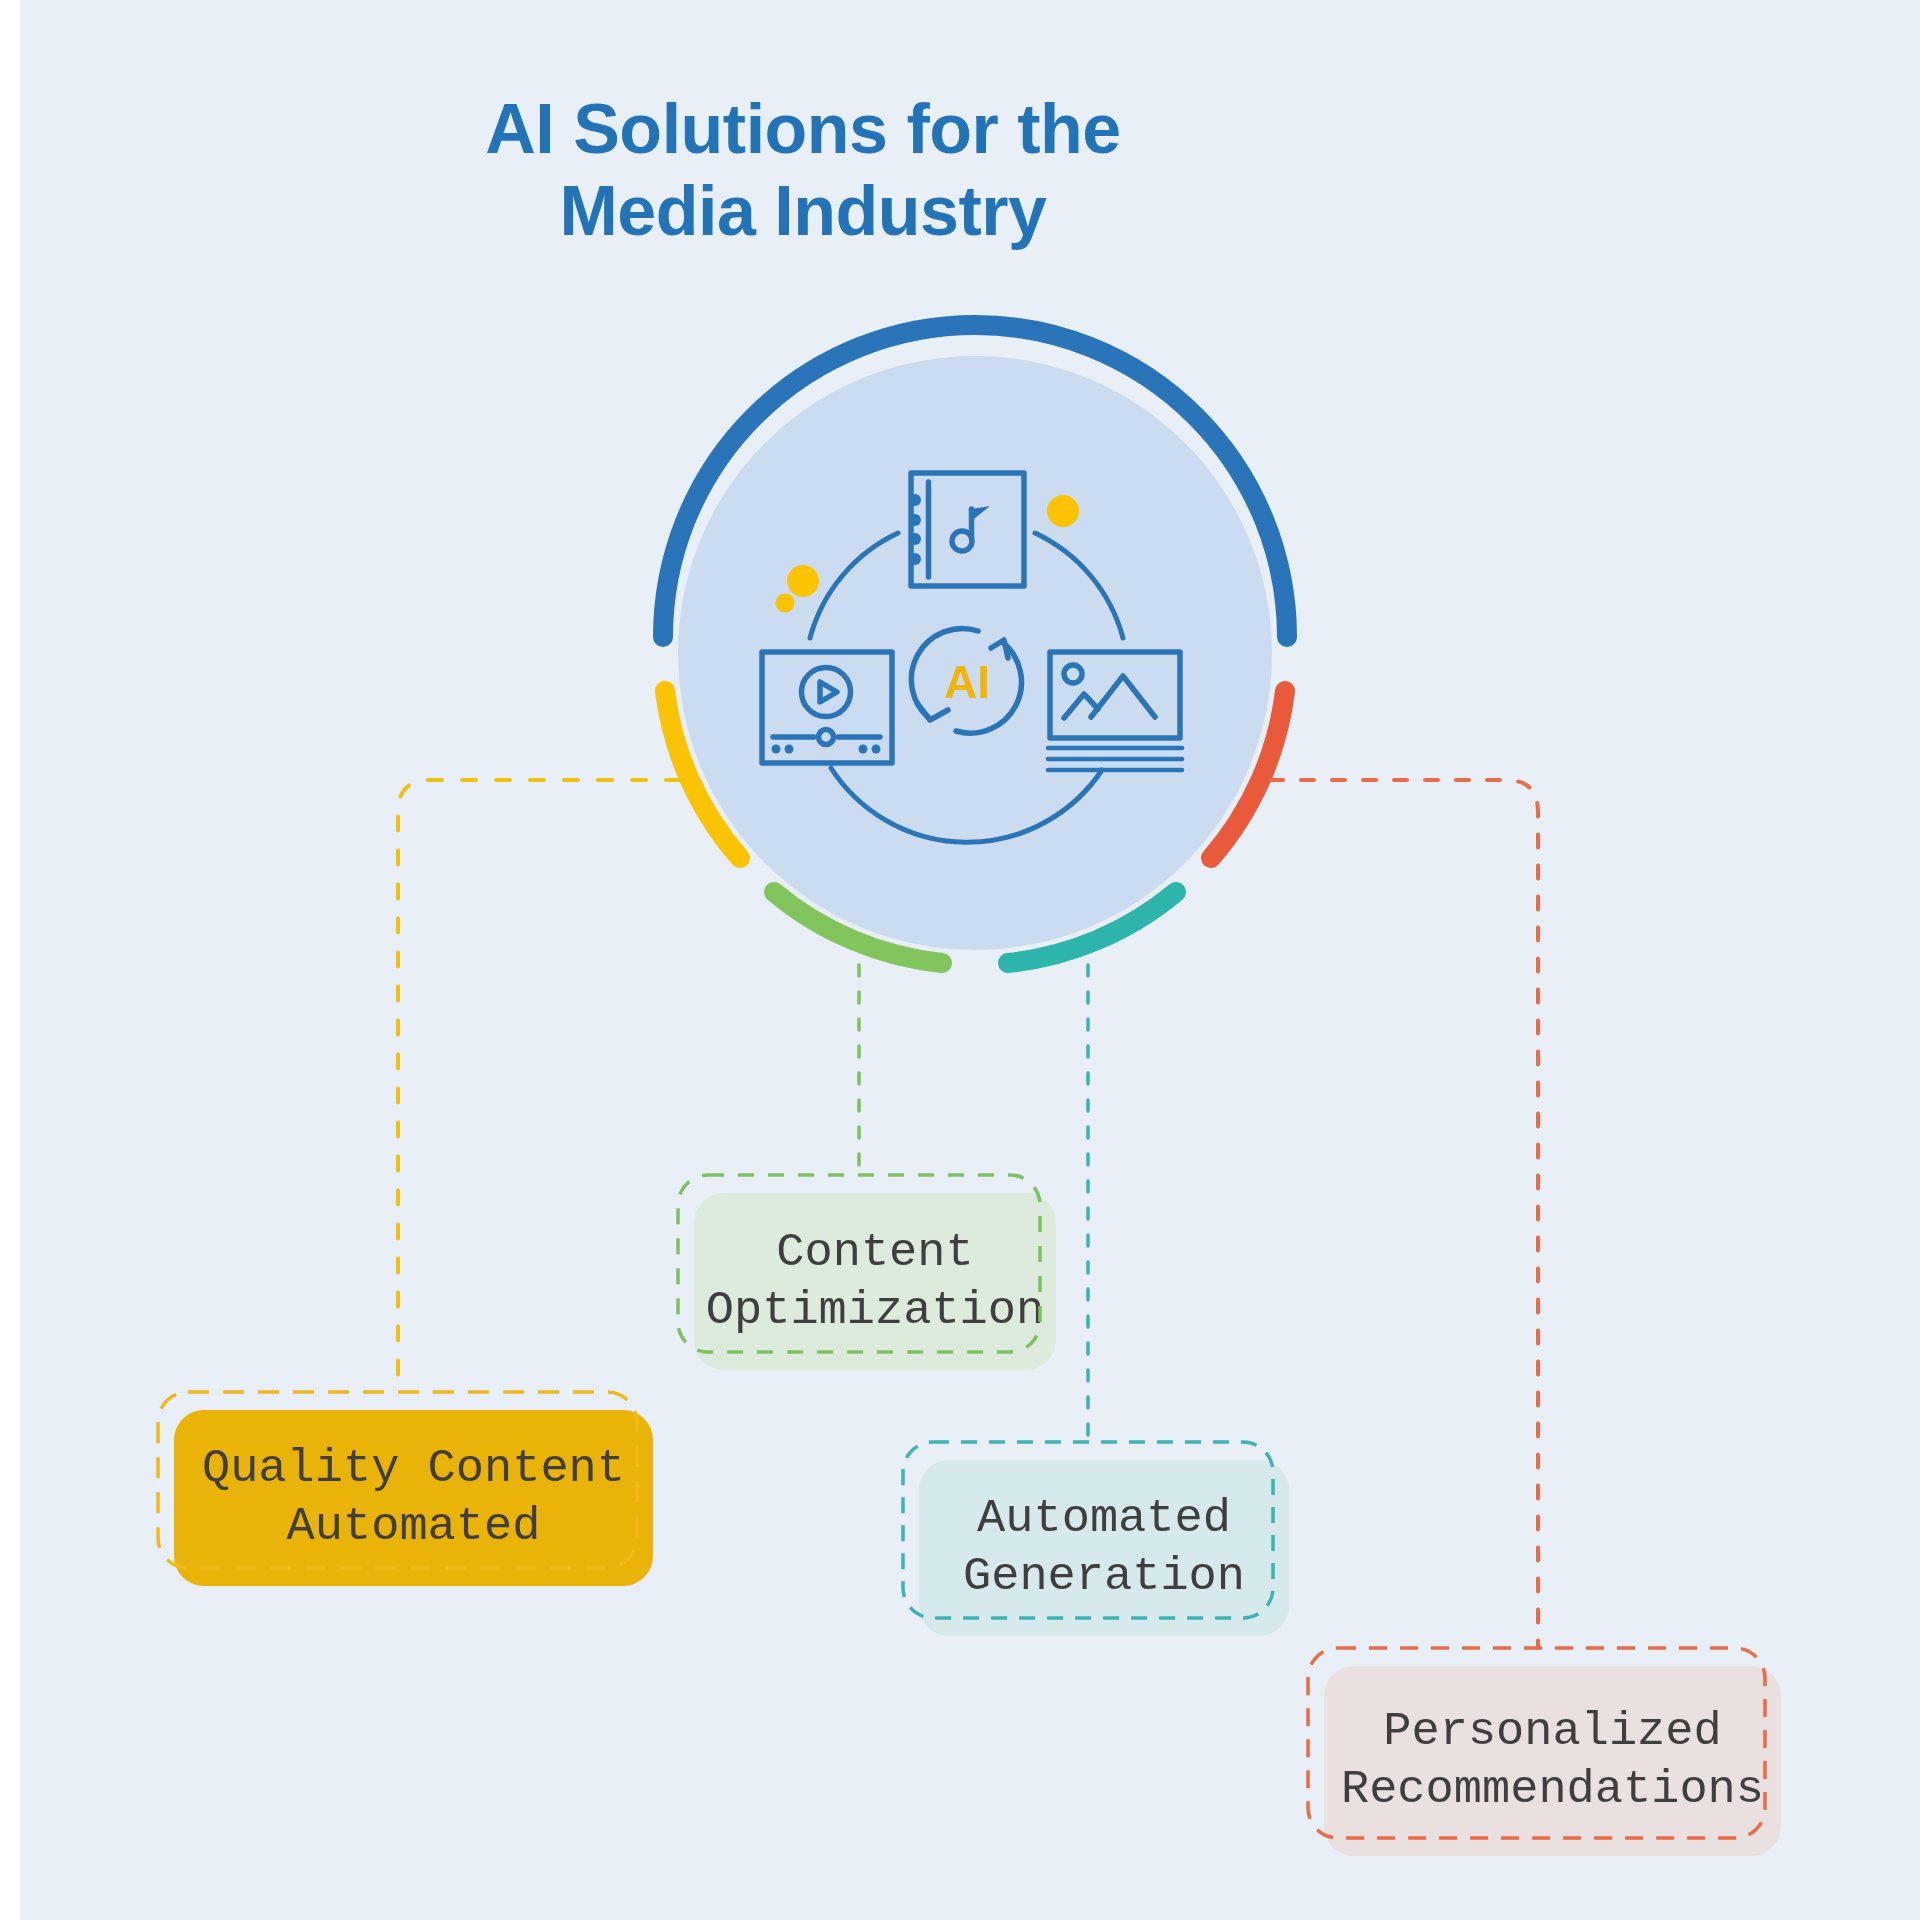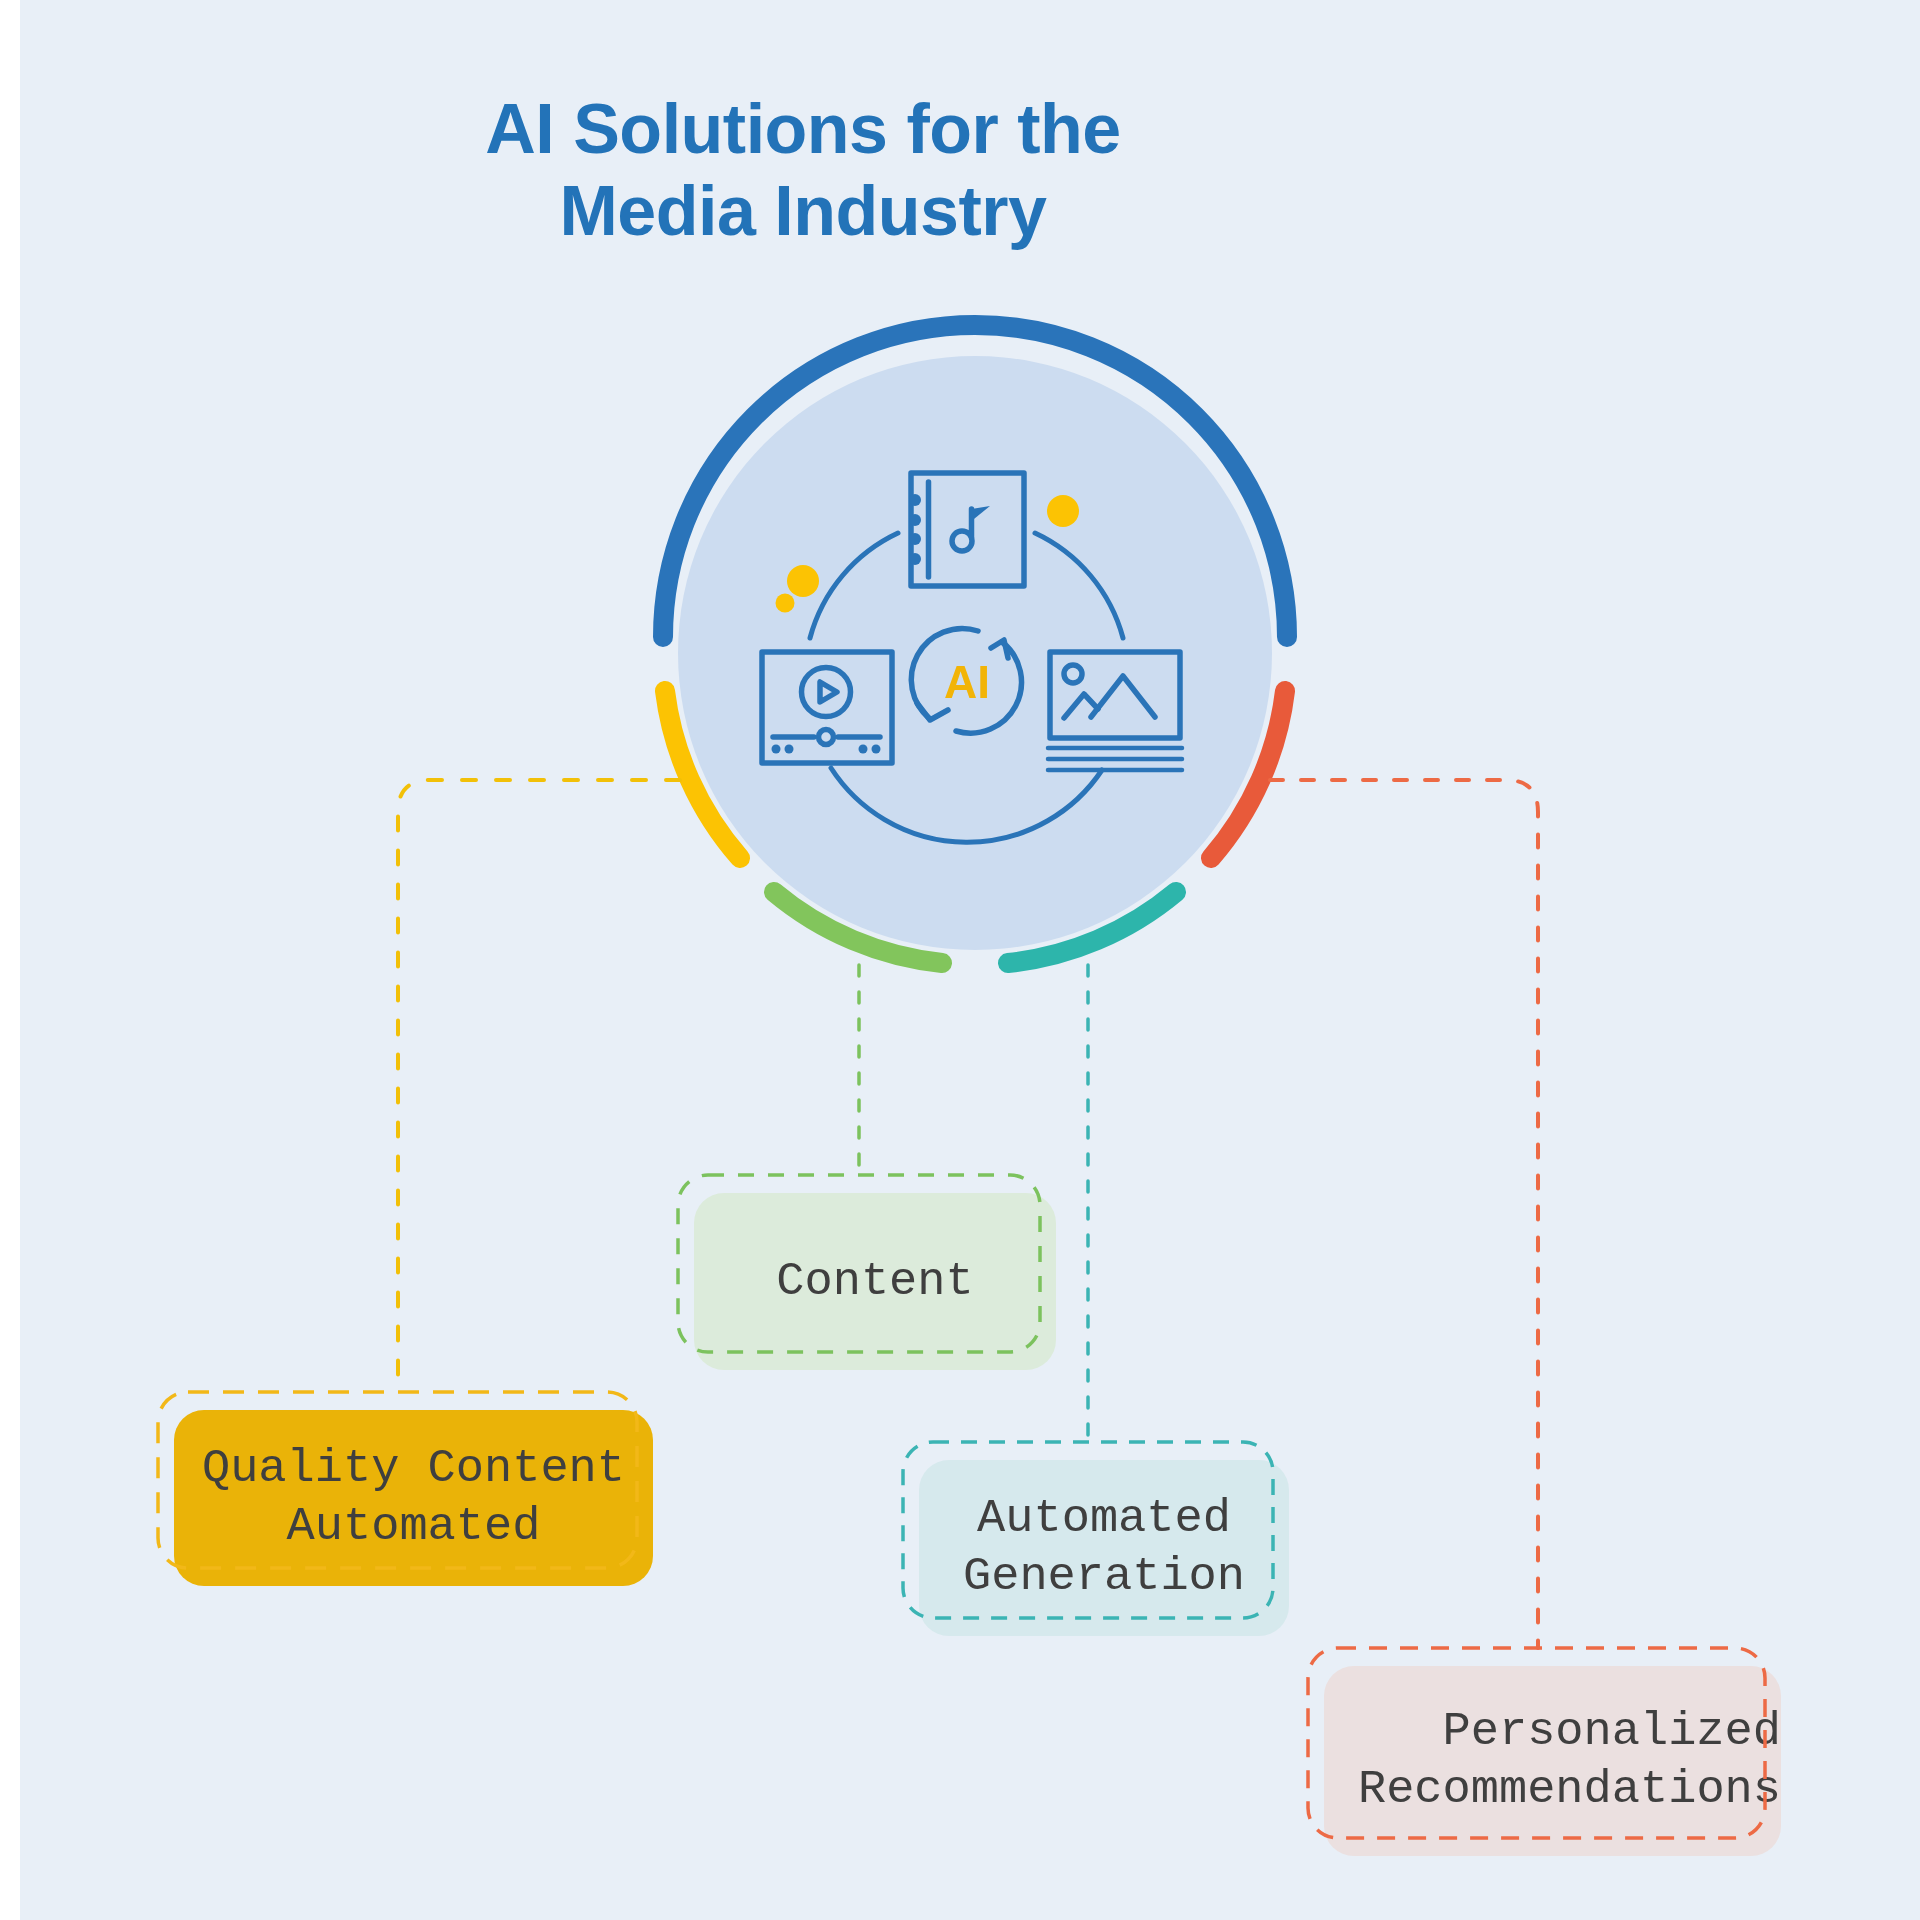--- a/index.html
+++ b/index.html
@@ -41,38 +41,39 @@
     font-size:47px;
     font-weight:500;
     line-height:58px;
     z-index:1;
     font-family:Liberation Mono, monospace;
   }
   .node-fill span{display:block;}
   .fill-quality{left:154px;top:1410px;width:479px;height:176px;background:#eab308;}
   .fill-optimization{left:674px;top:1193px;width:362px;height:177px;background:#dcebdb;}
   .fill-captioning{left:899px;top:1460px;width:370px;height:176px;background:#d6e9ed;text-align:center;}
-  .fill-personalized{left:1304px;top:1666px;width:457px;height:190px;background:#ebe0e0;align-items:flex-end;}
+  .fill-personalized{left:1304px;top:1666px;width:457px;height:190px;background:#ebe0e0;}
 </style>
 </head>
 <body>
 
 <div class="canvas">
 
   <div class="title">
     <span>AI Solutions for the</span>
     <span>Media Industry</span>
   </div>
 
   <div class="node-fill fill-quality">
     <span>Quality Content</span>
     <span>Automated</span>
   </div>
   <div class="node-fill fill-optimization">
     <span>Content</span>
+    <span>Optimization</span>
   </div>
   <div class="node-fill fill-captioning">
     <span>Automated</span>
     <span>Generation</span>
   </div>
   <div class="node-fill fill-personalized">
     <span>Personalized</span>
     <span>Recommendations</span>
   </div>
 

